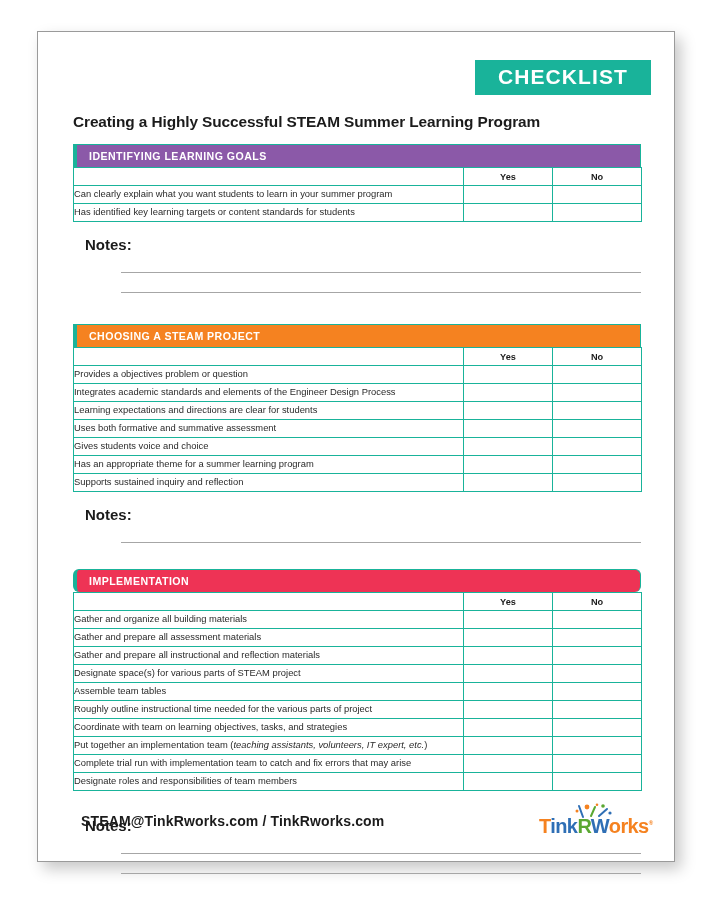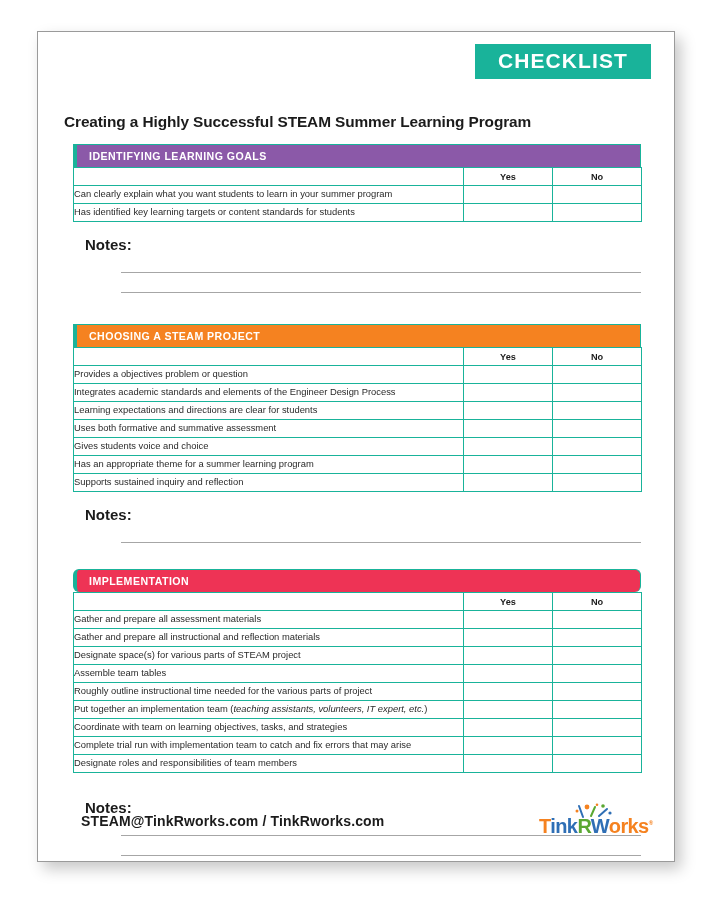--- a/index.html
+++ b/index.html
@@ -29,37 +29,37 @@
     background: #ffffff;
     border: 1px solid #9a9a9a;
     box-shadow: 6px 7px 14px rgba(0,0,0,0.22);
     padding: 0;
   }
 
   
   .badge-row {
     position: absolute;
     right: 23px;
-    top: 12px;
+    top: 28px;
   }
   .checklist-badge {
     background: #19b39a;
     color: #ffffff;
     font-size: 21px;
     font-weight: bold;
     letter-spacing: 1.1px;
     padding: 6px 23px 7px 23px;
     display: inline-block;
     line-height: 1.05;
   }
 
   
   .doc-title {
     position: absolute;
-    left: 26px;
+    left: 35px;
     top: 81px;
     font-size: 15.4px;
     font-weight: bold;
     color: #1b1b1b;
     letter-spacing: -0.1px;
   }
 
   
   .content {
     position: absolute;
@@ -318,20 +318,25 @@
           </colgroup>
           <thead>
             <tr>
               <th class="hdr blank"></th>
               <th class="hdr">Yes</th>
               <th class="hdr">No</th>
             </tr>
           </thead>
           <tbody>
             <tr>
+              <td class="item-cell">Gather and organize all building materials</td>
+              <td class="mark-cell"></td>
+              <td class="mark-cell"></td>
+            </tr>
+            <tr>
               <td class="item-cell">Gather and prepare all assessment materials</td>
               <td class="mark-cell"></td>
               <td class="mark-cell"></td>
             </tr>
             <tr>
               <td class="item-cell">Gather and prepare all instructional and reflection materials</td>
               <td class="mark-cell"></td>
               <td class="mark-cell"></td>
             </tr>
             <tr>
@@ -343,26 +348,26 @@
               <td class="item-cell">Assemble team tables</td>
               <td class="mark-cell"></td>
               <td class="mark-cell"></td>
             </tr>
             <tr>
               <td class="item-cell">Roughly outline instructional time needed for the various parts of project</td>
               <td class="mark-cell"></td>
               <td class="mark-cell"></td>
             </tr>
             <tr>
+              <td class="item-cell">Coordinate with team on learning objectives, tasks, and strategies</td>
+              <td class="mark-cell"></td>
+              <td class="mark-cell"></td>
+            </tr>
+            <tr>
               <td class="item-cell" id="impl-italic-cell">Put together an implementation team (<em>teaching assistants, volunteers, IT expert, etc.</em>)</td>
-              <td class="mark-cell"></td>
-              <td class="mark-cell"></td>
-            </tr>
-            <tr>
-              <td class="item-cell">Coordinate with team on learning objectives, tasks, and strategies</td>
               <td class="mark-cell"></td>
               <td class="mark-cell"></td>
             </tr>
             <tr>
               <td class="item-cell">Complete trial run with implementation team to catch and fix errors that may arise</td>
               <td class="mark-cell"></td>
               <td class="mark-cell"></td>
             </tr>
             <tr>
               <td class="item-cell">Designate roles and responsibilities of team members</td>

